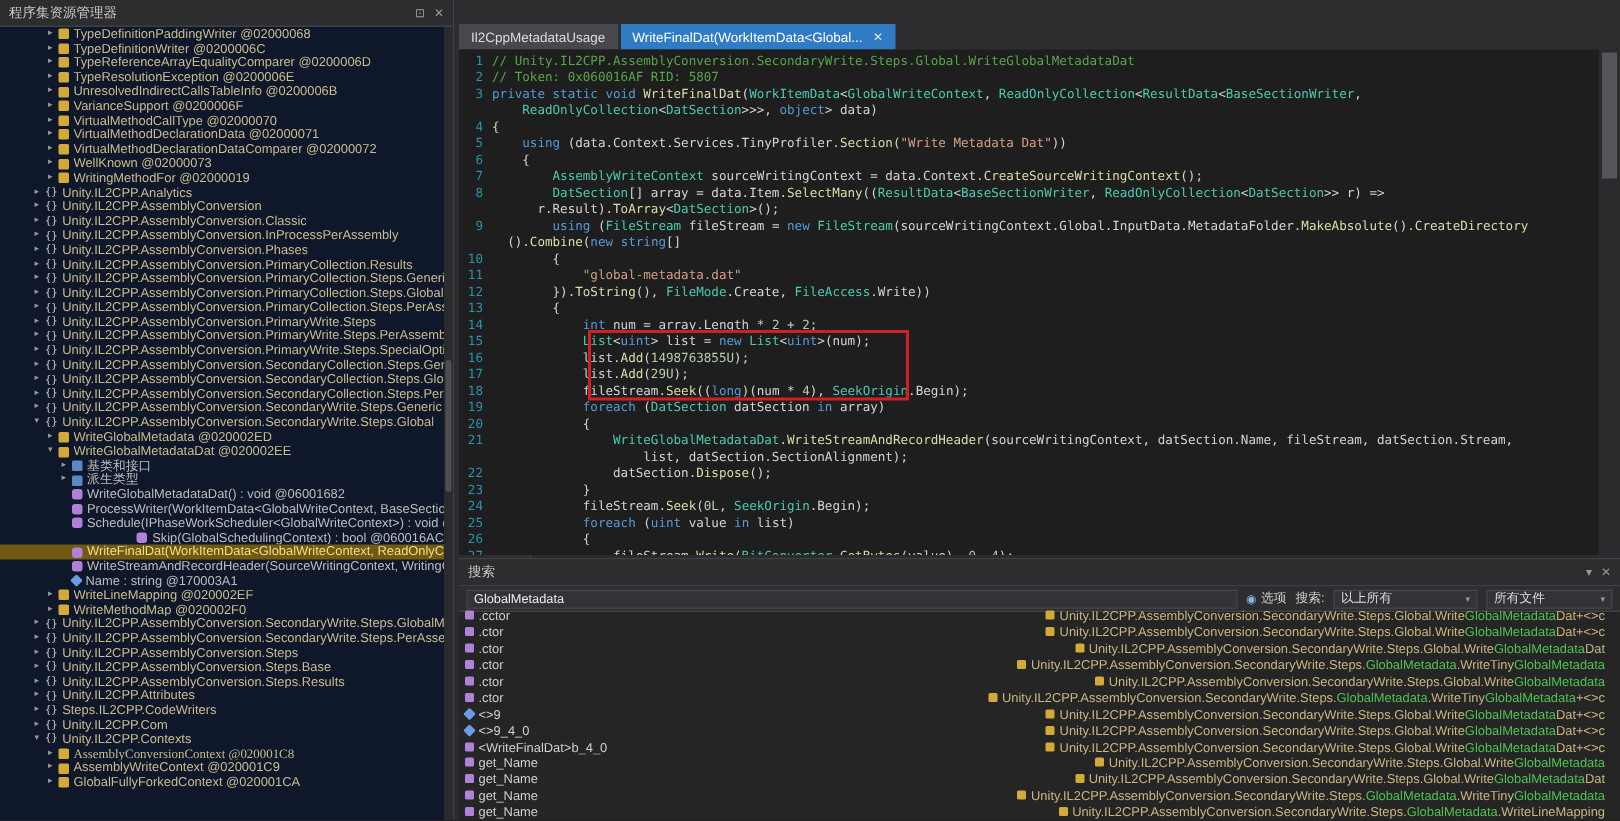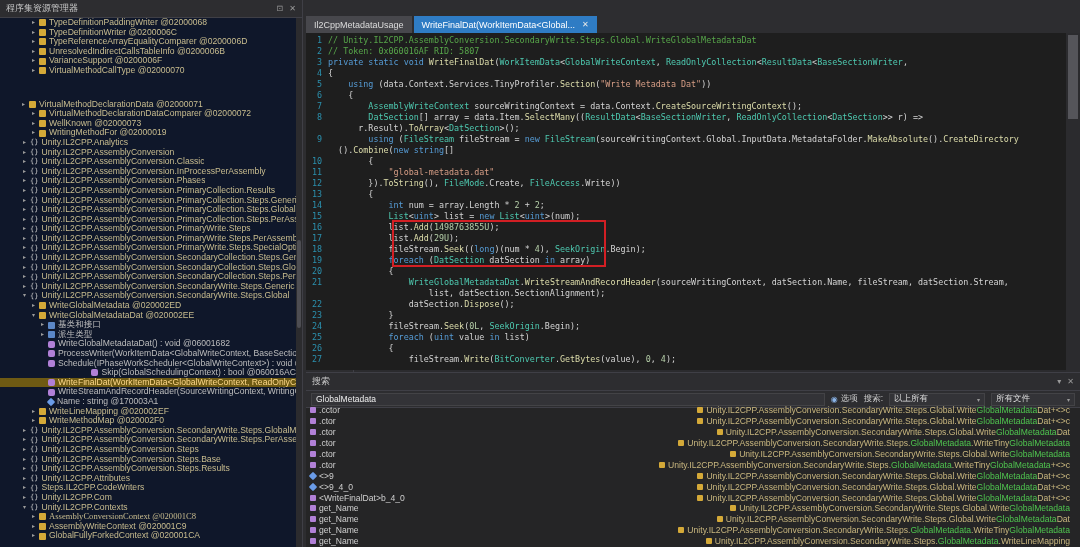--- a/index.html
+++ b/index.html
@@ -107,33 +107,38 @@
           <span class="tlabel">TypeDefinitionWriter @0200006C</span>
         </div>
         <div class="trow" style="padding-left: 29px;">
           <span class="tex">▸</span>
           <span class="ticon class"></span>
           <span class="tlabel">TypeReferenceArrayEqualityComparer @0200006D</span>
         </div>
         <div class="trow" style="padding-left: 29px;">
           <span class="tex">▸</span>
           <span class="ticon class"></span>
+          <span class="tlabel">TypeResolutionException @0200006E</span>
+        </div>
+        <div class="trow" style="padding-left: 29px;">
+          <span class="tex">▸</span>
+          <span class="ticon class"></span>
           <span class="tlabel">UnresolvedIndirectCallsTableInfo @0200006B</span>
         </div>
         <div class="trow" style="padding-left: 29px;">
           <span class="tex">▸</span>
           <span class="ticon class"></span>
           <span class="tlabel">VarianceSupport @0200006F</span>
         </div>
         <div class="trow" style="padding-left: 29px;">
           <span class="tex">▸</span>
           <span class="ticon class"></span>
           <span class="tlabel">VirtualMethodCallType @02000070</span>
         </div>
-        <div class="trow" style="padding-left: 19px; margin-top: 24px;">
+        <div class="trow" style="padding-left: 29px;">
           <span class="tex">▸</span>
           <span class="ticon class"></span>
           <span class="tlabel">VirtualMethodDeclarationData @02000071</span>
         </div>
         <div class="trow" style="padding-left: 29px;">
           <span class="tex">▸</span>
           <span class="ticon class"></span>
           <span class="tlabel">VirtualMethodDeclarationDataComparer @02000072</span>
         </div>
         <div class="trow" style="padding-left: 29px;">
@@ -382,20 +387,21 @@
         <div class="tab active">
           <span>WriteFinalDat(WorkItemData&lt;Global...</span>
           <span class="tclose">✕</span>
         </div>
       </div>
     <div id="codewrap">
       <div id="code">
           <div class="cl"><span class="gut">1</span><span class="ct"><span class="tok-c">// Unity.IL2CPP.AssemblyConversion.SecondaryWrite.Steps.Global.WriteGlobalMetadataDat</span></span></div>
           <div class="cl"><span class="gut">2</span><span class="ct"><span class="tok-c">// Token: 0x060016AF RID: 5807</span></span></div>
           <div class="cl"><span class="gut">3</span><span class="ct"><span class="tok-k">private static void </span><span class="tok-m">WriteFinalDat</span><span class="tok-p">(</span><span class="tok-t">WorkItemData</span><span class="tok-p">&lt;</span><span class="tok-t">GlobalWriteContext</span><span class="tok-p">, </span><span class="tok-t">ReadOnlyCollection</span><span class="tok-p">&lt;</span><span class="tok-t">ResultData</span><span class="tok-p">&lt;</span><span class="tok-t">BaseSectionWriter</span><span class="tok-p">,</span></span></div>
+          <div class="cl"><span class="gut"></span><span class="ct"><span class="tok-p">    </span><span class="tok-t">ReadOnlyCollection</span><span class="tok-p">&lt;</span><span class="tok-t">DatSection</span><span class="tok-p">&gt;&gt;&gt;, </span><span class="tok-k">object</span><span class="tok-p">&gt; data)</span></span></div>
           <div class="cl"><span class="gut">4</span><span class="ct"><span class="tok-p">{</span></span></div>
           <div class="cl"><span class="gut">5</span><span class="ct"><span class="tok-p">    </span><span class="tok-k">using</span><span class="tok-p"> (data.Context.Services.TinyProfiler.</span><span class="tok-m">Section</span><span class="tok-p">(</span><span class="tok-s">"Write Metadata Dat"</span><span class="tok-p">))</span></span></div>
           <div class="cl"><span class="gut">6</span><span class="ct"><span class="tok-p">    {</span></span></div>
           <div class="cl"><span class="gut">7</span><span class="ct"><span class="tok-p">        </span><span class="tok-t">AssemblyWriteContext</span><span class="tok-p"> sourceWritingContext = data.Context.</span><span class="tok-m">CreateSourceWritingContext</span><span class="tok-p">();</span></span></div>
           <div class="cl"><span class="gut">8</span><span class="ct"><span class="tok-p">        </span><span class="tok-t">DatSection</span><span class="tok-p">[] array = data.Item.</span><span class="tok-m">SelectMany</span><span class="tok-p">((</span><span class="tok-t">ResultData</span><span class="tok-p">&lt;</span><span class="tok-t">BaseSectionWriter</span><span class="tok-p">, </span><span class="tok-t">ReadOnlyCollection</span><span class="tok-p">&lt;</span><span class="tok-t">DatSection</span><span class="tok-p">&gt;&gt; r) =&gt;</span></span></div>
           <div class="cl"><span class="gut"></span><span class="ct"><span class="tok-p">      r.Result).</span><span class="tok-m">ToArray</span><span class="tok-p">&lt;</span><span class="tok-t">DatSection</span><span class="tok-p">&gt;();</span></span></div>
           <div class="cl"><span class="gut">9</span><span class="ct"><span class="tok-p">        </span><span class="tok-k">using</span><span class="tok-p"> (</span><span class="tok-t">FileStream</span><span class="tok-p"> fileStream = </span><span class="tok-k">new</span><span class="tok-p"> </span><span class="tok-t">FileStream</span><span class="tok-p">(sourceWritingContext.Global.InputData.MetadataFolder.</span><span class="tok-m">MakeAbsolute</span><span class="tok-p">().</span><span class="tok-m">CreateDirectory</span></span></div>
           <div class="cl"><span class="gut"></span><span class="ct"><span class="tok-p">  ().</span><span class="tok-m">Combine</span><span class="tok-p">(</span><span class="tok-k">new</span><span class="tok-p"> </span><span class="tok-k">string</span><span class="tok-p">[]</span></span></div>
           <div class="cl"><span class="gut">10</span><span class="ct"><span class="tok-p">        {</span></span></div>
           <div class="cl"><span class="gut">11</span><span class="ct"><span class="tok-p">            </span><span class="tok-s">"global-metadata.dat"</span></span></div>

